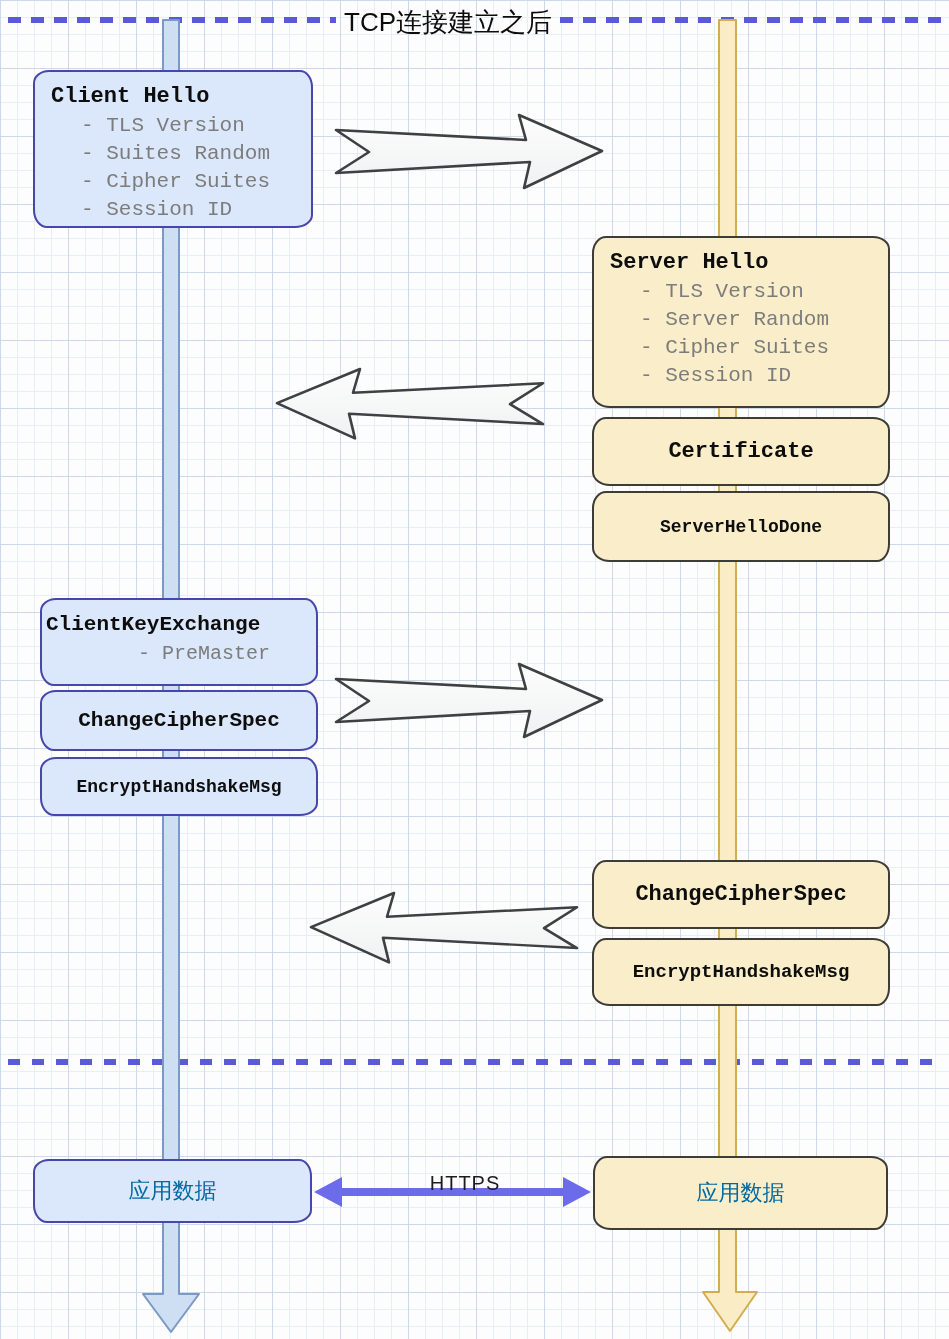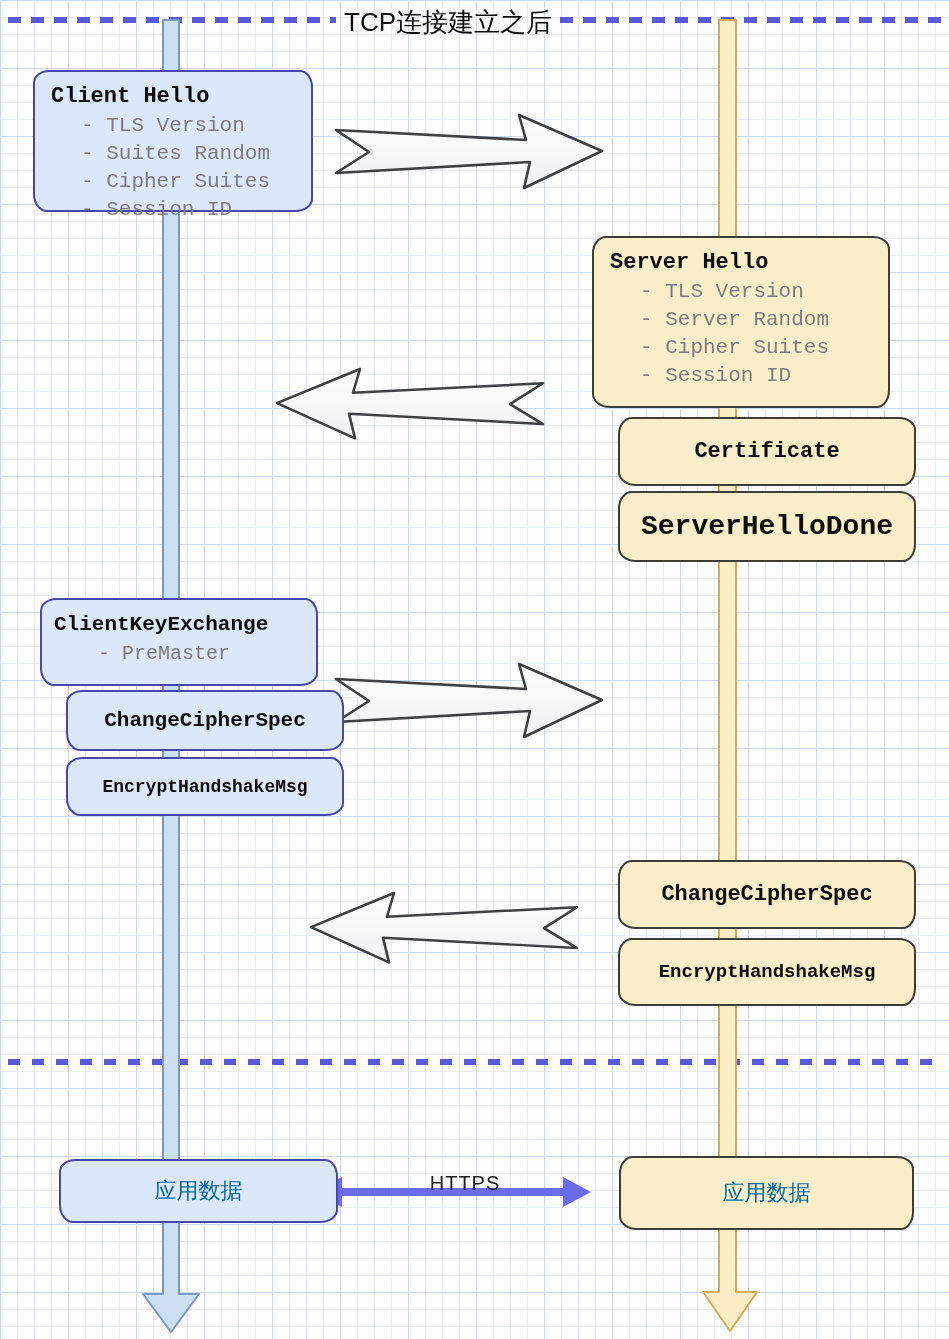--- a/index.html
+++ b/index.html
@@ -32,21 +32,21 @@
   .box-title{
     font-family:"Liberation Mono","DejaVu Sans Mono",monospace;
     font-weight:bold;color:#0d0d0d;font-size:22px;line-height:30px;
     white-space:nowrap;
   }
   .box-item{
     font-family:"Liberation Mono","DejaVu Sans Mono",monospace;
     color:#7c7c7c;font-size:21px;line-height:28px;margin-left:30px;
     white-space:nowrap;
   }
-  .center{display:flex;align-items:center;justify-content:center;margin-left:26px;}
+  .center{display:flex;align-items:center;justify-content:center;}
   .mono-b{
     font-family:"Liberation Mono","DejaVu Sans Mono",monospace;
     font-weight:bold;color:#0d0d0d;white-space:nowrap;
   }
   .cn{font-size:22px;color:#0369a1;}
   .diagram-title{
     position:absolute;left:336px;top:5px;width:224px;z-index:2;
     text-align:center;font-size:26px;color:#0c0c0c;white-space:nowrap;
   }
   .https-label{
@@ -96,47 +96,47 @@
 
     <g>
       <line x1="338" y1="1192" x2="568" y2="1192" stroke="#6c6cea" stroke-width="8"></line>
       <polygon points="314,1192 342,1177 342,1207" fill="#6c6cea"></polygon>
       <polygon points="591,1192 563,1177 563,1207" fill="#6c6cea"></polygon>
     </g>
   </svg>
 
   <div class="diagram-title">TCP连接建立之后</div>
 
-  <div class="box blue pad" style="left:33px;top:70px;width:280px;height:142px;">
+  <div class="box blue pad" style="left:33px;top:70px;width:280px;height:158px;">
     <div class="box-title">Client Hello</div>
     <div class="box-item">- TLS Version</div>
     <div class="box-item">- Suites Random</div>
     <div class="box-item">- Cipher Suites</div>
     <div class="box-item">- Session ID</div>
   </div>
 
   <div class="box yellow pad" style="left:592px;top:236px;width:298px;height:172px;">
     <div class="box-title">Server Hello</div>
     <div class="box-item">- TLS Version</div>
     <div class="box-item">- Server Random</div>
     <div class="box-item">- Cipher Suites</div>
     <div class="box-item">- Session ID</div>
   </div>
 
   <div class="box yellow center" style="left:592px;top:417px;width:298px;height:69px;">
     <span class="mono-b" style="font-size:22px;">Certificate</span>
   </div>
 
   <div class="box yellow center" style="left:592px;top:491px;width:298px;height:71px;">
-    <span class="mono-b" style="font-size:28px;">ServerHelloDone</span>
+    <span class="mono-b" style="font-size:18px;">ServerHelloDone</span>
   </div>
 
-  <div class="box blue pad" style="left:40px;top:598px;width:278px;height:88px;padding-left:12px;">
+  <div class="box blue pad" style="left:40px;top:598px;width:278px;height:88px;padding-left:4px;">
     <div class="box-title" style="font-size:21px;">ClientKeyExchange</div>
-    <div class="box-item" style="margin-left:44px;font-size:20px;">- PreMaster</div>
+    <div class="box-item" style="margin-left:92px;font-size:20px;">- PreMaster</div>
   </div>
 
   <div class="box blue center" style="left:40px;top:690px;width:278px;height:61px;">
     <span class="mono-b" style="font-size:21px;">ChangeCipherSpec</span>
   </div>
 
   <div class="box blue center" style="left:40px;top:757px;width:278px;height:59px;">
     <span class="mono-b" style="font-size:18px;">EncryptHandshakeMsg</span>
   </div>
 

